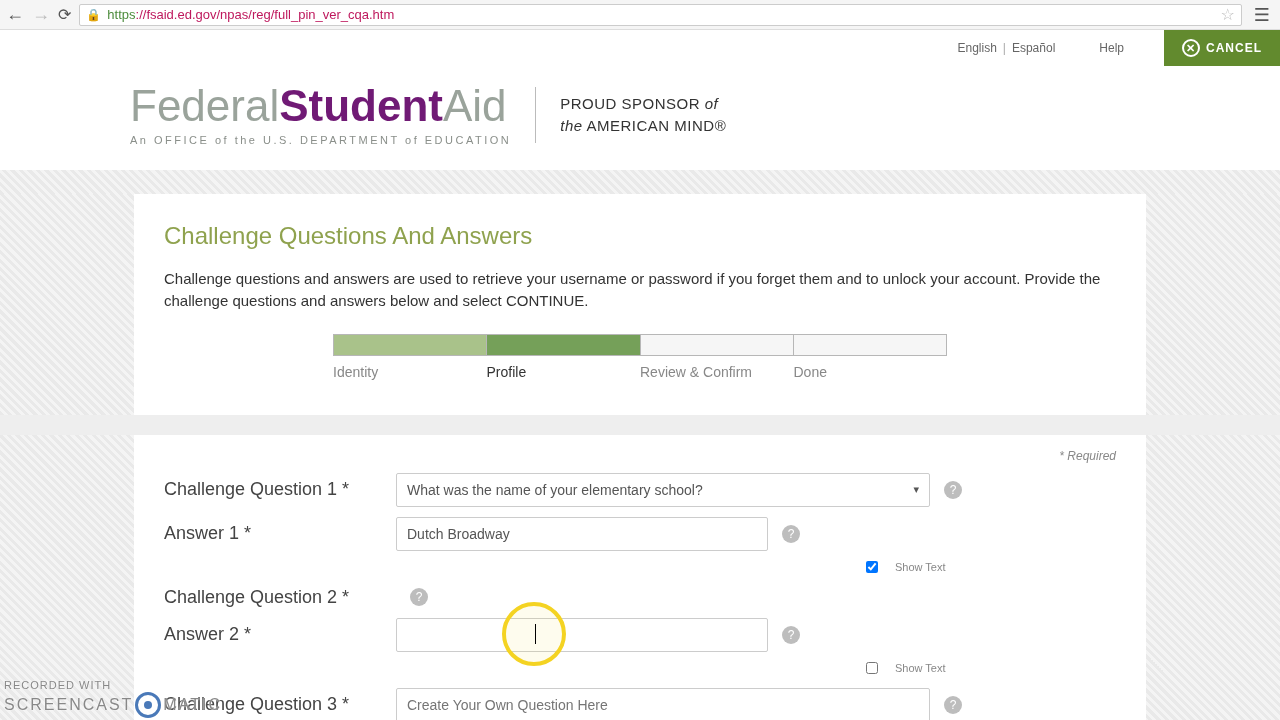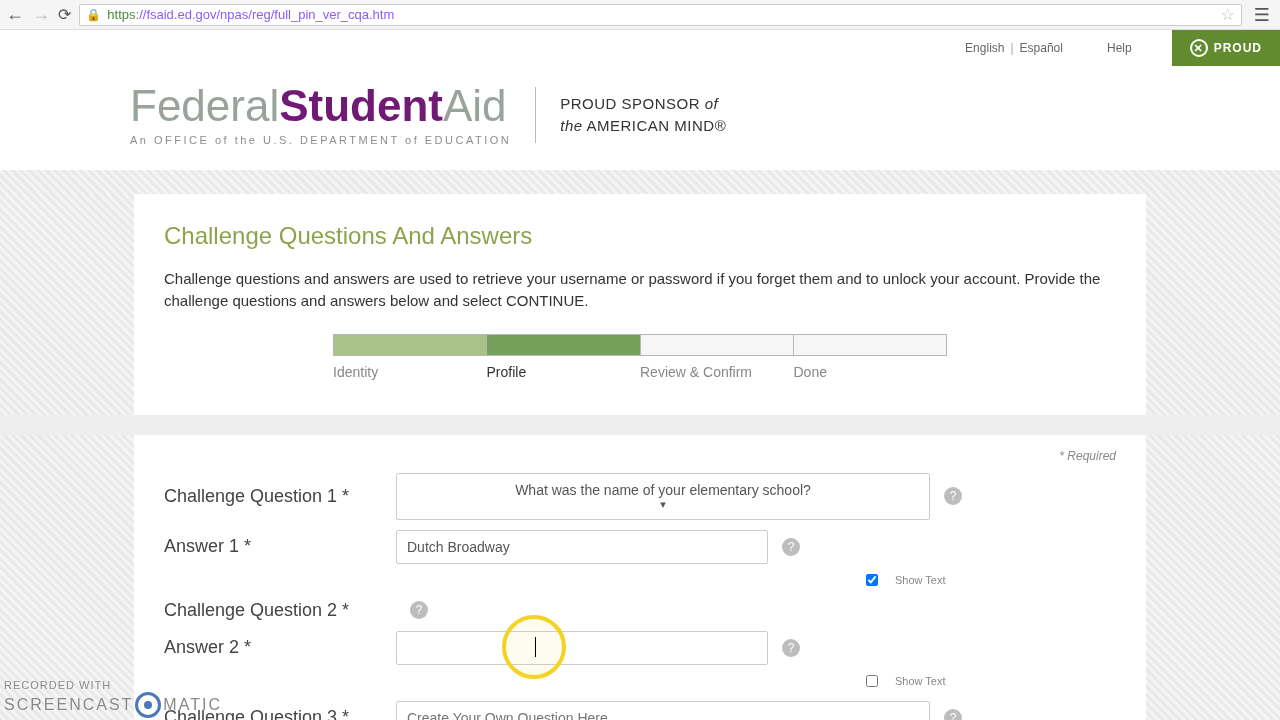--- a/index.html
+++ b/index.html
@@ -32,21 +32,21 @@
     border-radius: 2px;
     display: flex;
     align-items: center;
     padding: 0 6px;
     font-size: 13px;
     color: #333;
     gap: 6px;
   }
   .lock-icon { color: #4b8b3b; font-size: 12px; }
   .url-text { color:#4b8b3b; }
-  .url-text .gray { color:#8b5cf6; }
+  .url-text .gray { color:#be185d; }
   .star-icon { color:#bbb; font-size:16px; margin-left:4px; cursor:pointer; }
   .menu-icon { color:#555; font-size:18px; cursor:pointer; padding:0 4px; }
   
   .viewport {
     height: 690px;
     width: 100%;
     overflow-y: scroll;
     background: #eee;
   }
   .viewport::-webkit-scrollbar { width: 16px; }
@@ -186,21 +186,20 @@
     font-size:14px;
     color:#555;
     padding:8px 10px;
     border-radius:2px;
   }
   .select-box {
     width:534px;
     display:flex;
     justify-content:space-between;
     align-items:center;
-    flex-direction:column;
   }
   .select-box.active {
     border:2px solid #4a7a3d;
     background:linear-gradient(#f3f3f3,#e9e9e9);
   }
   .caret { font-size:11px; color:#555; }
   .text-box { width:372px; }
   .help-q {
     width:18px;height:18px;
     border-radius:50%;
@@ -278,21 +277,21 @@
 
   <div class="util-bar">
     <div class="util-links">
       <span>English</span>
       <span class="sep">|</span>
       <span>Español</span>
     </div>
     <span class="help-link">Help</span>
     <div class="cancel-btn">
       <span class="cancel-x">✕</span>
-      <span>PROUD</span>
+      <span>CANCEL</span>
     </div>
   </div>
 
   <div class="logo-row">
     <div class="logo-inner">
       <div class="fsa-logo">
         <div class="fsa-main">
           <span>Federal</span><span class="bold">Student</span><span>Aid</span>
         </div>
         <div class="fsa-sub">An OFFICE of the U.S. DEPARTMENT of EDUCATION</div>

